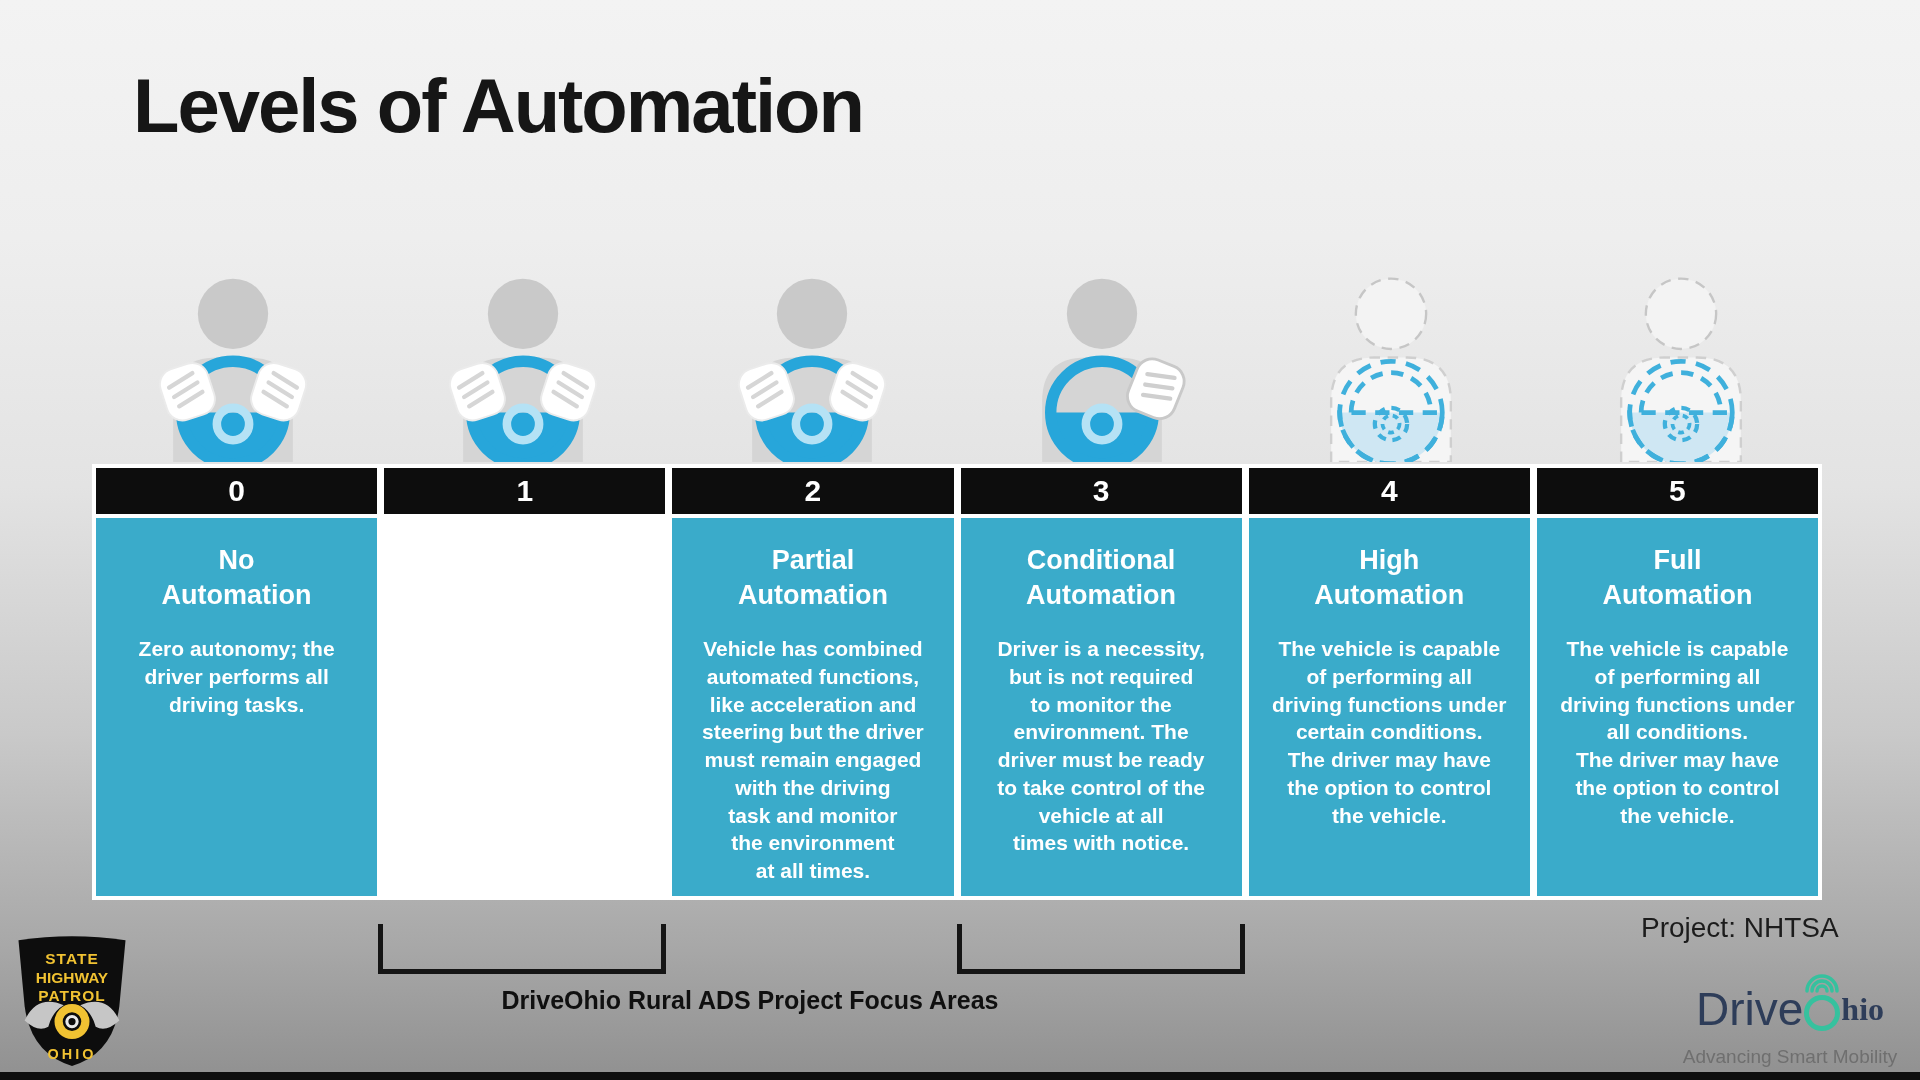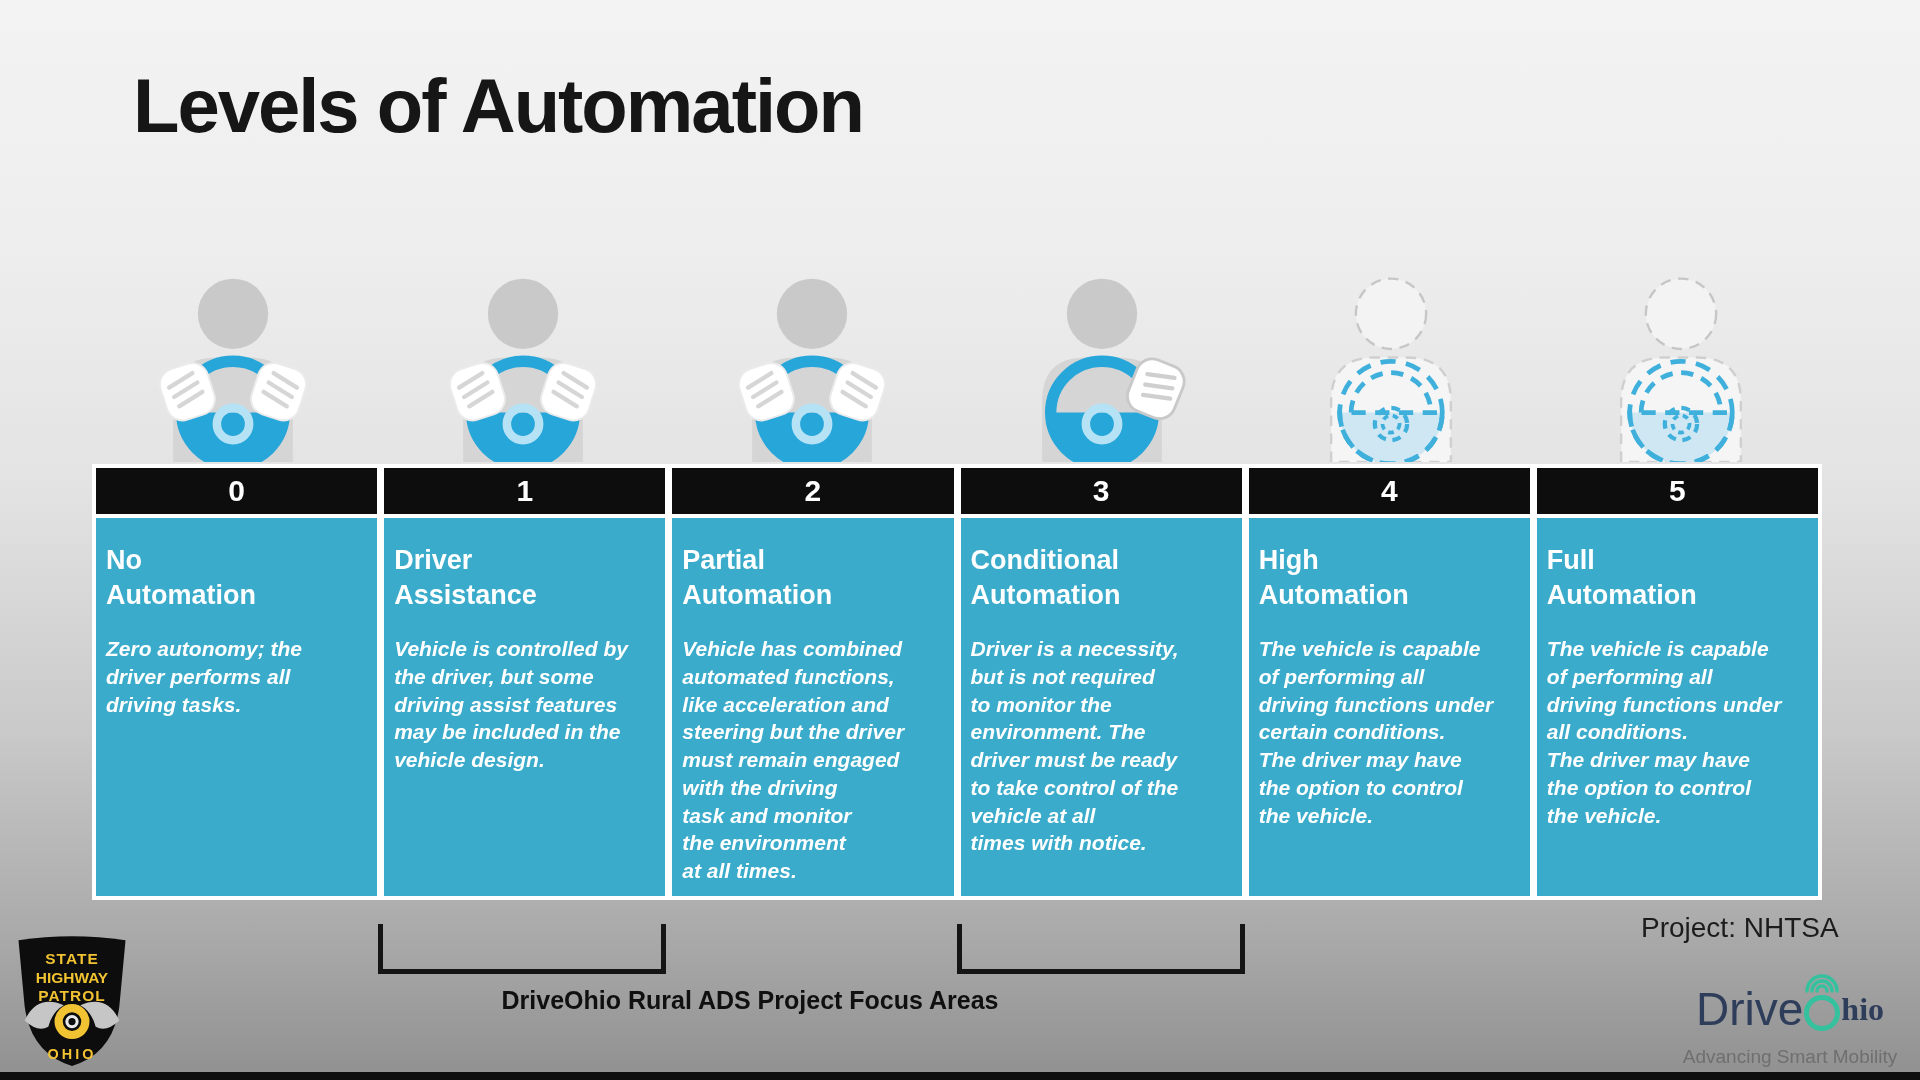--- a/index.html
+++ b/index.html
@@ -22,25 +22,25 @@
     background:#ffffff; padding:4px; box-sizing:border-box;
     display:flex; gap:7px;
   }
   .level-col{flex:1; display:flex; flex-direction:column;}
   .level-num{
     height:46px; margin-bottom:4px; background:#0d0d0d; color:#ffffff;
     display:flex; align-items:center; justify-content:center;
     font-size:30px; font-weight:bold;
   }
   .level-body{
-    height:378px; background:#3aabca; color:#ffffff; text-align:left;
+    height:378px; background:#3aabca; color:#ffffff; text-align:center;
     padding:25px 10px 0; box-sizing:border-box;
   }
   .level-title{font-size:27px; font-weight:bold; line-height:1.3; white-space:pre-line;}
-  .level-desc{margin-top:22px; font-size:21px; font-weight:600; line-height:1.32; white-space:pre-line;font-style:italic;}
+  .level-desc{margin-top:22px; font-size:21px; font-weight:600; line-height:1.32; white-space:pre-line;}
   
   .bracket{position:absolute; top:924px; height:50px; border:5px solid #151515; border-top:none; box-sizing:border-box;}
   .bracket-1{left:378px; width:288px;}
   .bracket-3{left:957px; width:288px;}
   
   .source-note{position:absolute; left:1641px; top:912px; font-size:28px; color:#1c1c1c;}
   .footer-caption{
     position:absolute; left:490px; top:986px; width:520px; text-align:center;
     font-size:25px; font-weight:bold; color:#101010;
   }
@@ -145,29 +145,20 @@
       <div class="level-body">
         <div class="level-title">No
 Automation</div>
         <div class="level-desc">Zero autonomy; the
 driver performs all
 driving tasks.</div>
       </div>
     </div>
     <div class="level-col">
       <div class="level-num">1</div>
-      <div class="level-body">
-        <div class="level-title">Driver
-Assistance</div>
-        <div class="level-desc">Vehicle is controlled by
-the driver, but some
-driving assist features
-may be included in the
-vehicle design.</div>
-      </div>
     </div>
     <div class="level-col">
       <div class="level-num">2</div>
       <div class="level-body">
         <div class="level-title">Partial
 Automation</div>
         <div class="level-desc">Vehicle has combined
 automated functions,
 like acceleration and
 steering but the driver

